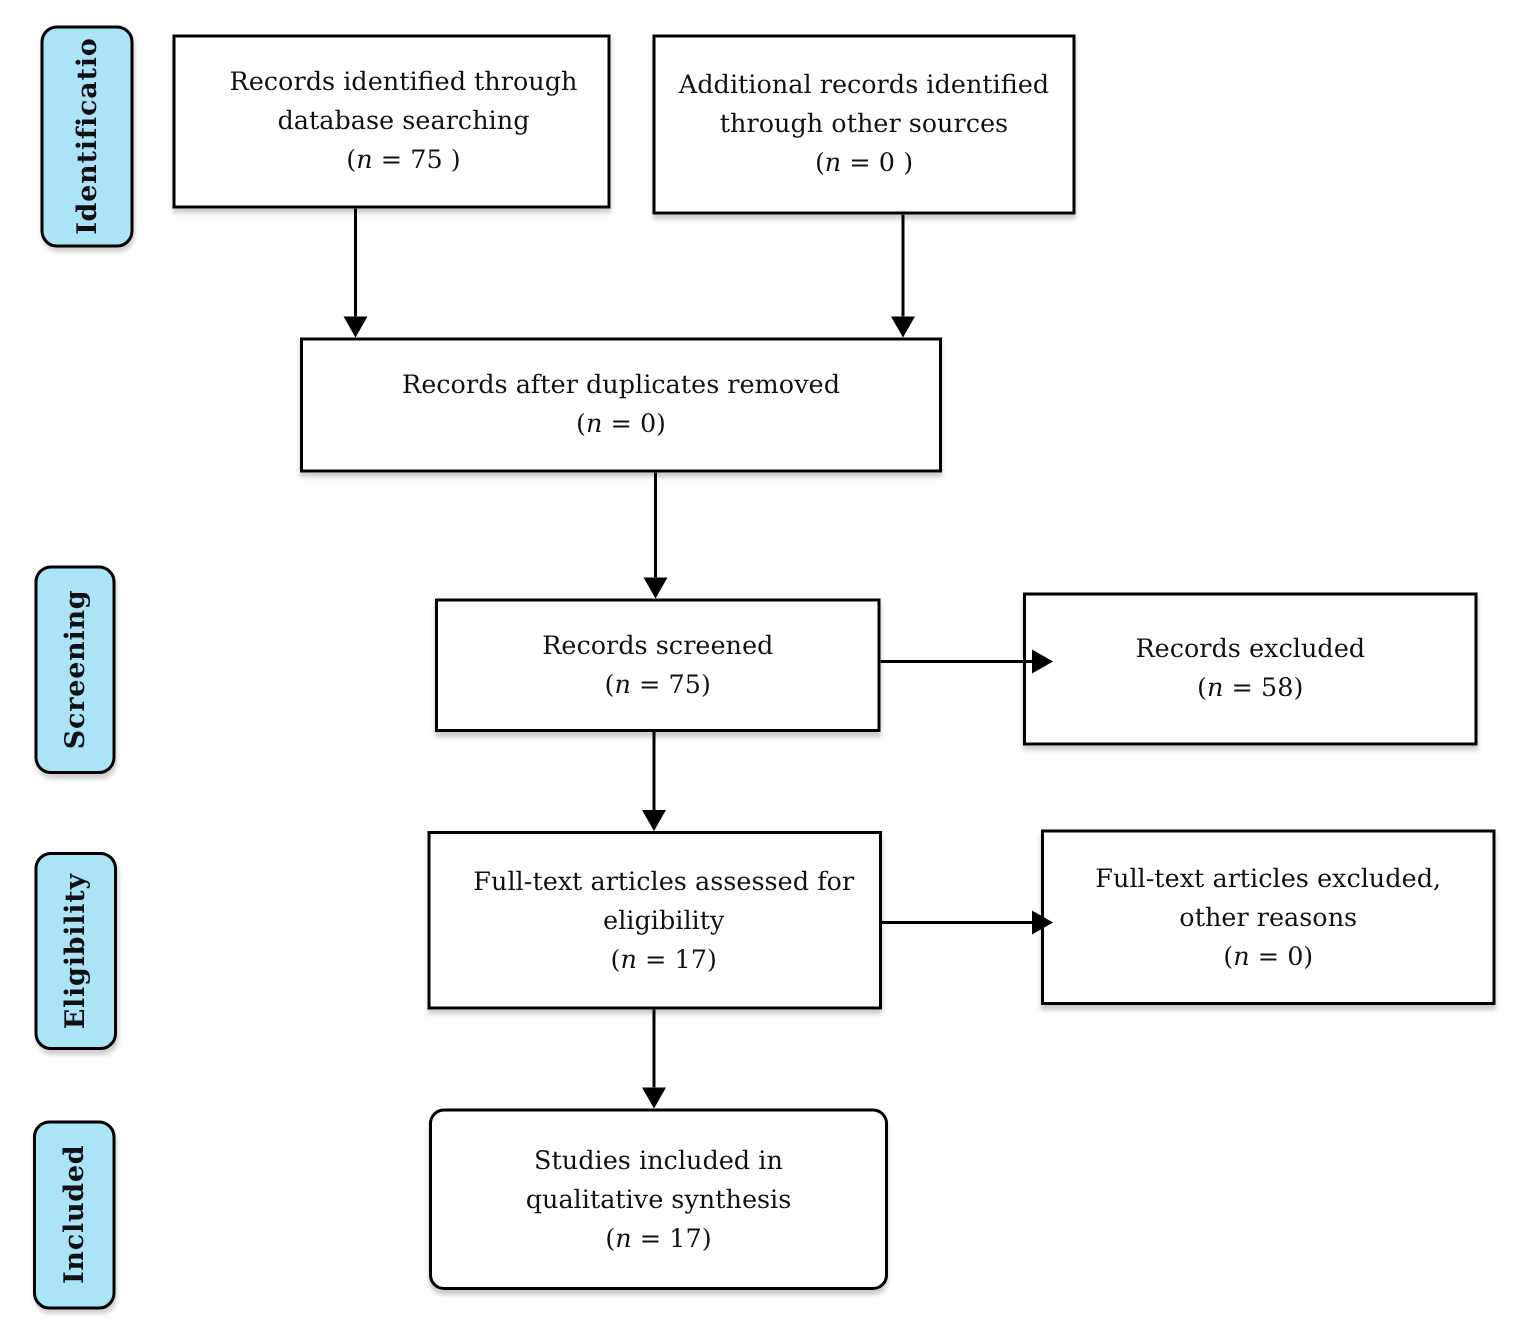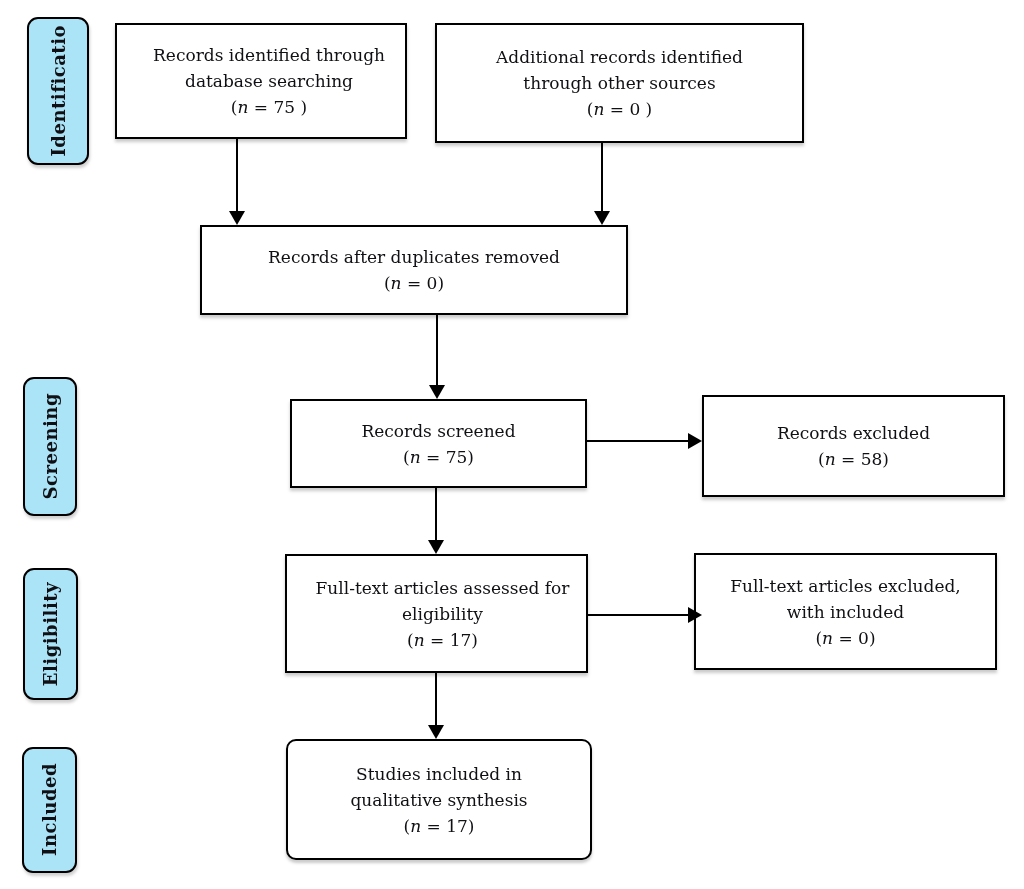--- a/index.html
+++ b/index.html
@@ -97,50 +97,50 @@
   <div class="stage" style="left:22px; top:747px; width:55px; height:126px;">
     <span>Included</span>
   </div>
 
   <div class="fbox" style="left:115px; top:23px; width:292px; height:116px;padding-left:16px;">
     <div class="line">Records identified through</div>
     <div class="line">database searching</div>
     <div class="line cnt"><span>(</span><em>n</em><span> = 75 )</span></div>
   </div>
 
-  <div class="fbox" style="left:435px; top:23px; width:369px; height:120px;">
+  <div class="fbox" style="left:435px; top:23px; width:282px; height:120px;">
     <div class="line">Additional records identified</div>
     <div class="line">through other sources</div>
     <div class="line cnt"><span>(</span><em>n</em><span> = 0 )</span></div>
   </div>
 
   <div class="fbox" style="left:200px; top:225px; width:428px; height:90px;">
     <div class="line">Records after duplicates removed</div>
     <div class="line cnt"><span>(</span><em>n</em><span> = 0)</span></div>
   </div>
 
   <div class="fbox" style="left:290px; top:399px; width:297px; height:89px;">
     <div class="line">Records screened</div>
     <div class="line cnt"><span>(</span><em>n</em><span> = 75)</span></div>
   </div>
 
-  <div class="fbox" style="left:702px; top:395px; width:303px; height:102px;">
+  <div class="fbox" style="left:682px; top:395px; width:303px; height:102px;">
     <div class="line">Records excluded</div>
     <div class="line cnt"><span>(</span><em>n</em><span> = 58)</span></div>
   </div>
 
   <div class="fbox" style="left:285px; top:554px; width:303px; height:119px;padding-left:12px;">
     <div class="line">Full-text articles assessed for</div>
     <div class="line">eligibility</div>
     <div class="line cnt"><span>(</span><em>n</em><span> = 17)</span></div>
   </div>
 
   <div class="fbox" style="left:694px; top:553px; width:303px; height:117px;">
     <div class="line">Full-text articles excluded,</div>
-    <div class="line">with included</div>
+    <div class="line">other reasons</div>
     <div class="line cnt"><span>(</span><em>n</em><span> = 0)</span></div>
   </div>
 
   <div class="fbox" style="left:286px; top:739px; width:306px; height:121px;border-radius:10px;">
     <div class="line">Studies included in</div>
     <div class="line">qualitative synthesis</div>
     <div class="line cnt"><span>(</span><em>n</em><span> = 17)</span></div>
   </div>
 
   <div>

